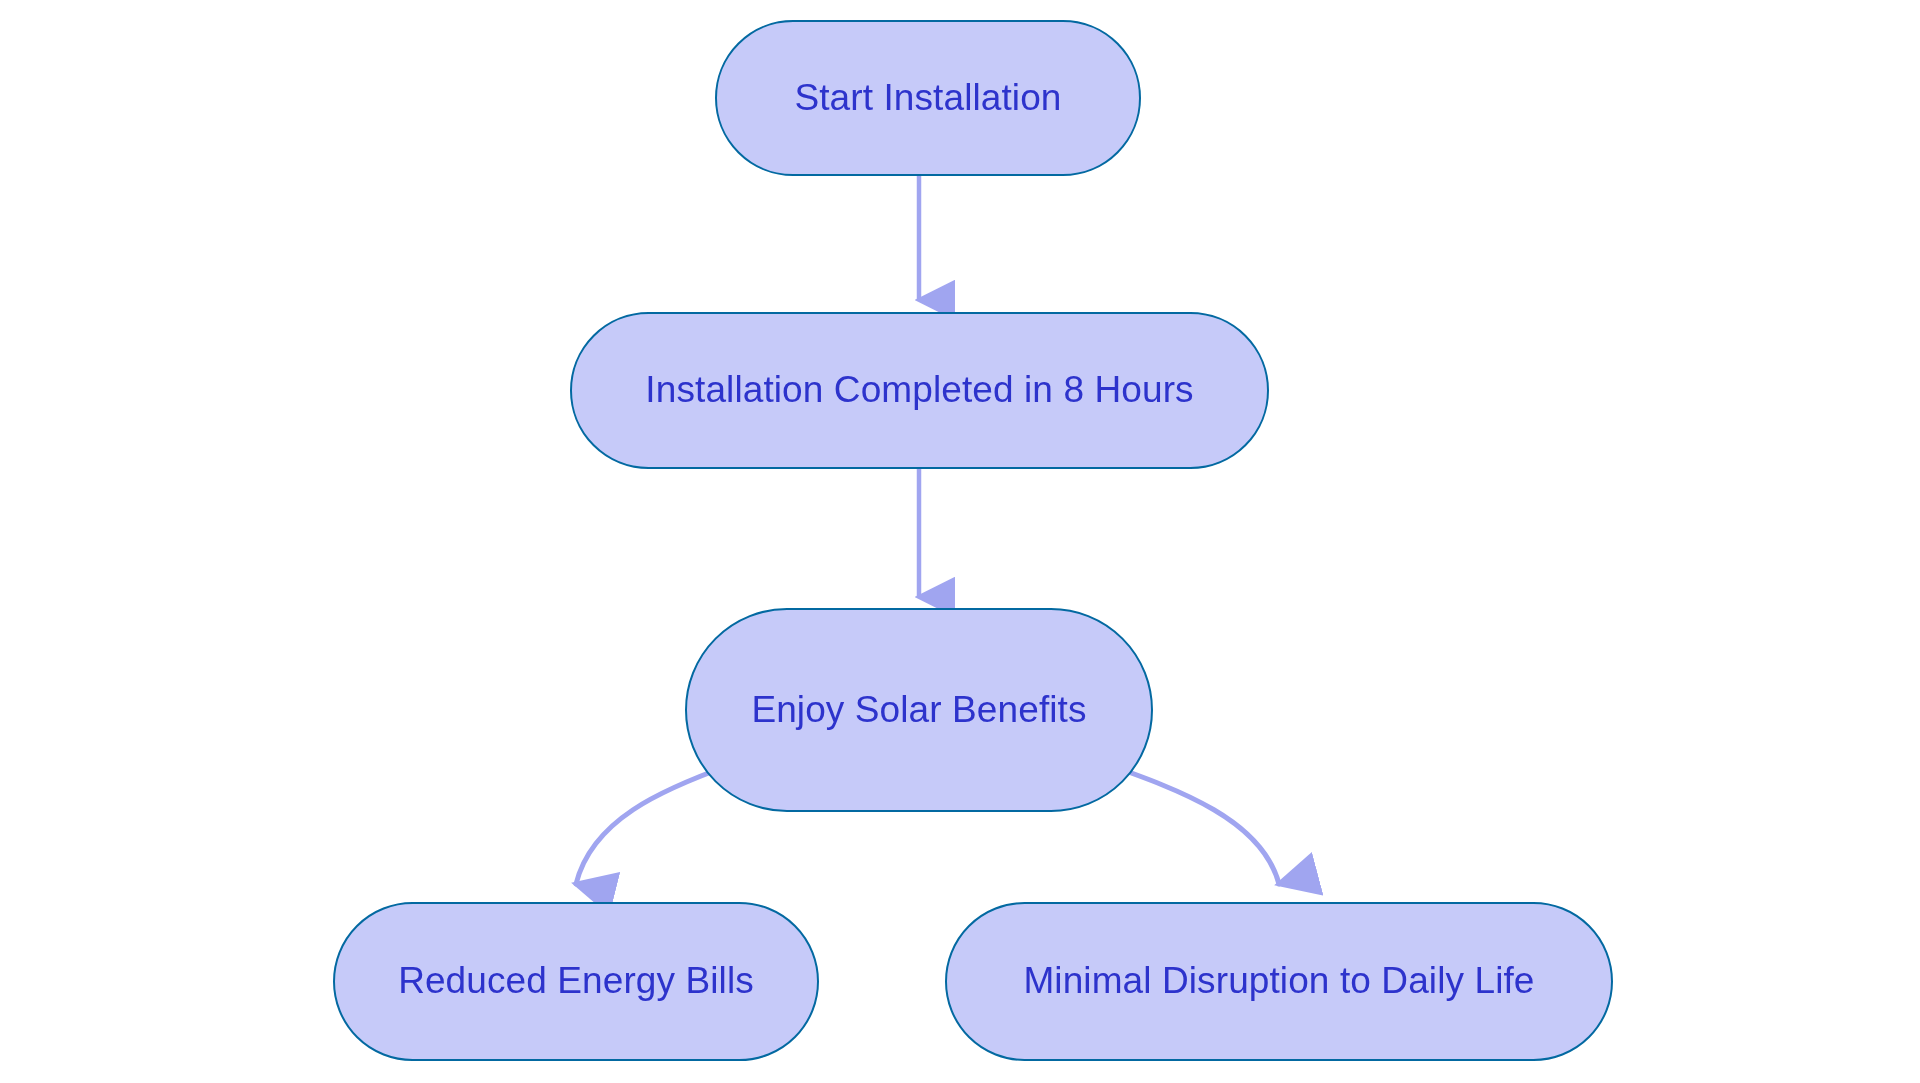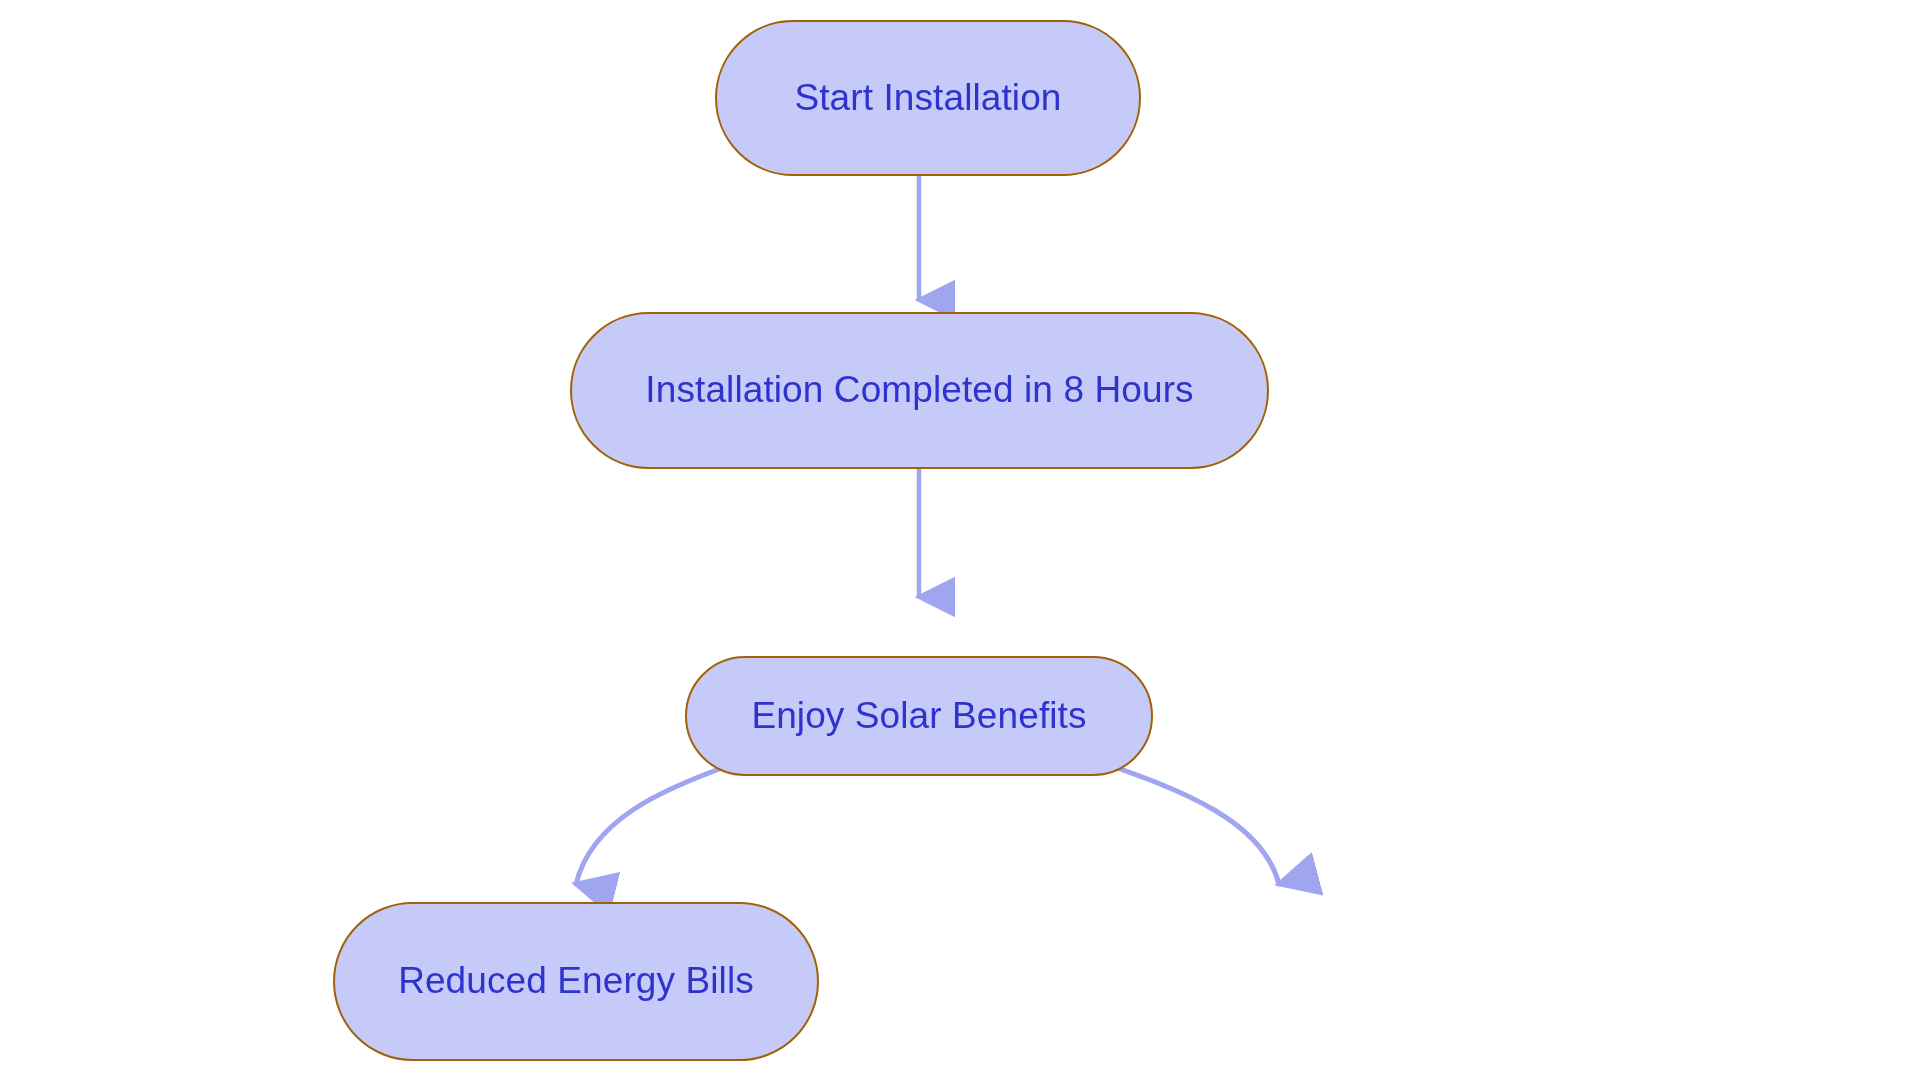--- a/index.html
+++ b/index.html
@@ -28,39 +28,39 @@
     height: 1083px;
     pointer-events: none;
   }
   .node {
     position: absolute;
     box-sizing: border-box;
     display: flex;
     align-items: center;
     justify-content: center;
     background: #c6caf9;
-    border: 2px solid #a16207;
+    border: 2px solid #0369a1;
     border-radius: 999px;
     text-align: center;
   }
   .node-label {
     color: #2d33cc;
     font-family: "Liberation Sans", sans-serif;
     font-size: 37px;
     font-weight: 400;
     line-height: 1.15;
     letter-spacing: 0.1px;
     white-space: nowrap;
     user-select: none;
   }
 
   
   #node-start        { left: 715px;  top: 20px;  width: 426px; height: 156px; }
   #node-completed    { left: 570px;  top: 312px; width: 699px; height: 157px; }
-  #node-benefits     { left: 685px;  top: 608px; width: 468px; height: 120px; margin-top: 48px; }
+  #node-benefits     { left: 685px;  top: 608px; width: 468px; height: 204px; }
   #node-bills        { left: 333px;  top: 902px; width: 486px; height: 159px; }
   #node-disruption   { left: 945px;  top: 902px; width: 668px; height: 159px; }
 </style>
 </head>
 <body>
 
 <div id="flow-root">
 
   <svg id="edge-layer" viewBox="0 0 1920 1083" width="1920" height="1083" xmlns="http://www.w3.org/2000/svg">
     <defs>
@@ -87,14 +87,17 @@
   </div>
 
   <div class="node" id="node-benefits">
     <span class="node-label">Enjoy Solar Benefits</span>
   </div>
 
   <div class="node" id="node-bills">
     <span class="node-label">Reduced Energy Bills</span>
   </div>
 
+  <div class="node" id="node-disruption">
+    <span class="node-label">Minimal Disruption to Daily Life</span>
+  </div>
 
 </div>
 
 </body></html>

